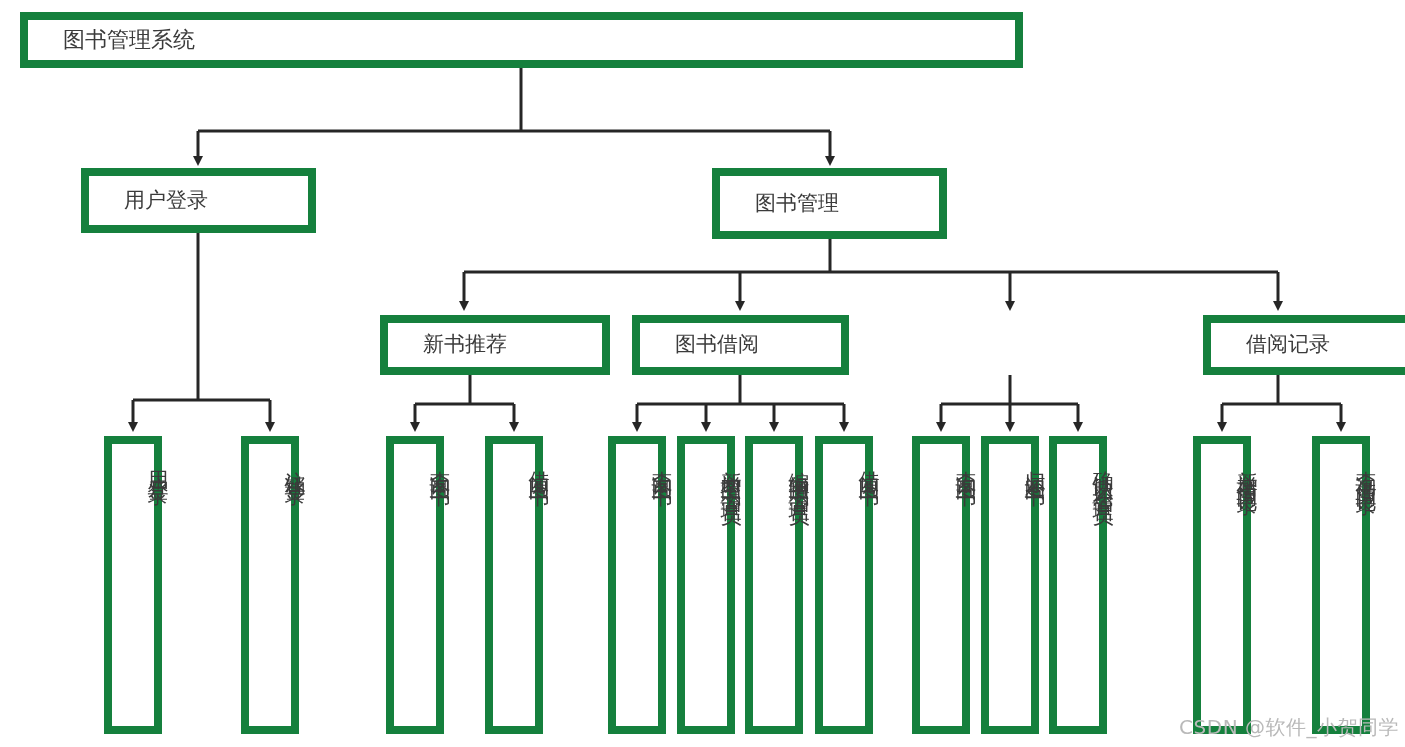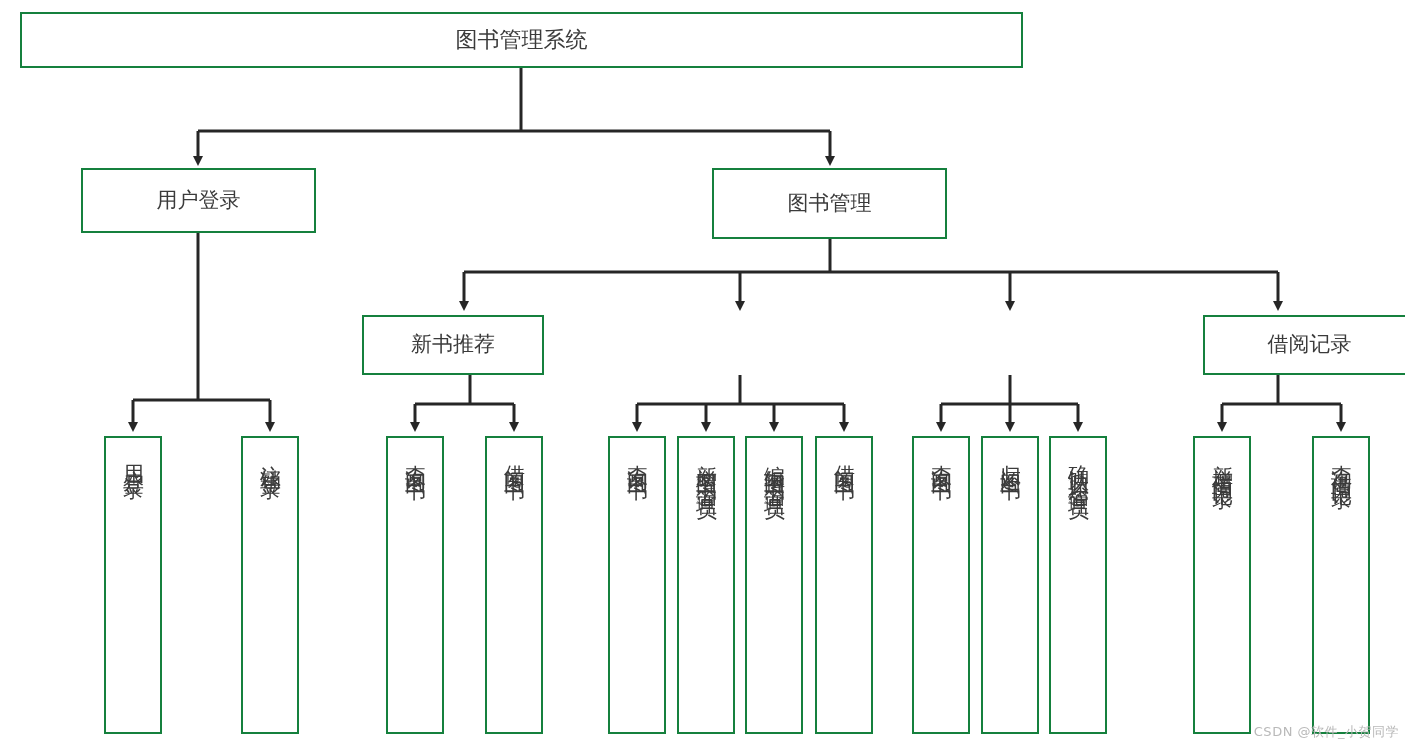--- a/index.html
+++ b/index.html
@@ -1,30 +1,30 @@
 <!DOCTYPE html>
 <html><head>
 <meta charset="utf-8">
 <style>
   html,body{margin:0;padding:0;background:#ffffff;}
   body{width:1405px;height:747px;overflow:hidden;
        font-family:"DejaVu Sans","Liberation Sans",sans-serif;}
   #canvas{position:relative;width:1405px;height:747px;background:#fff;}
   svg.wires{position:absolute;left:0;top:0;width:1405px;height:747px;}
   .node{position:absolute;box-sizing:border-box;background:#ffffff;
-        border:2px solid #15803d;display:flex;align-items:center;
-        justify-content:center;}
+        border:8px solid #15803d;display:flex;align-items:center;
+        justify-content:flex-start;padding-left:35px;}
   .node .lbl{color:#3b3b3b;line-height:1.1;white-space:nowrap;}
   .node.horiz .lbl{font-size:21px;}
   .node.root .lbl{font-size:22px;}
   .node.vert{align-items:flex-start;padding-top:10px;}
   .node.vert .lbl{writing-mode:vertical-rl;text-orientation:upright;
        font-size:21px;letter-spacing:5px;line-height:1.0;white-space:normal;
        max-height:285px;}
-  .watermark{position:absolute;right:6px;bottom:6px;font-size:13px;
+  .watermark{position:absolute;right:6px;bottom:6px;font-size:20px;
        color:#b9b9b9;letter-spacing:.5px;white-space:nowrap;}
 </style>
 </head>
 <body>
 
 <div id="canvas">
 
   <svg class="wires" viewBox="0 0 1405 747">
     <defs>
       <marker id="arr" markerWidth="12" markerHeight="12" refX="2" refY="5" orient="auto" markerUnits="userSpaceOnUse">
@@ -79,22 +79,25 @@
     <span class="lbl">图书管理系统</span>
   </div>
 
   <div class="node horiz" style="left:81px;top:168px;width:235px;height:65px;">
     <span class="lbl">用户登录</span>
   </div>
   <div class="node horiz" style="left:712px;top:168px;width:235px;height:71px;">
     <span class="lbl">图书管理</span>
   </div>
 
-  <div class="node horiz" style="left:362px;top:315px;width:182px;height:60px;">
+  <div class="node horiz" style="left:380px;top:315px;width:230px;height:60px;">
     <span class="lbl">新书推荐</span>
+  </div>
+  <div class="node horiz" style="left:632px;top:315px;width:217px;height:60px;">
+    <span class="lbl">图书借阅</span>
   </div>
   <div class="node horiz" style="left:1203px;top:315px;width:213px;height:60px;">
     <span class="lbl">借阅记录</span>
   </div>
 
   <div class="node vert" style="left:104px;top:436px;width:58px;height:298px;">
     <span class="lbl">用户登录</span>
   </div>
   <div class="node vert" style="left:241px;top:436px;width:58px;height:298px;">
     <span class="lbl">注销登录</span>

